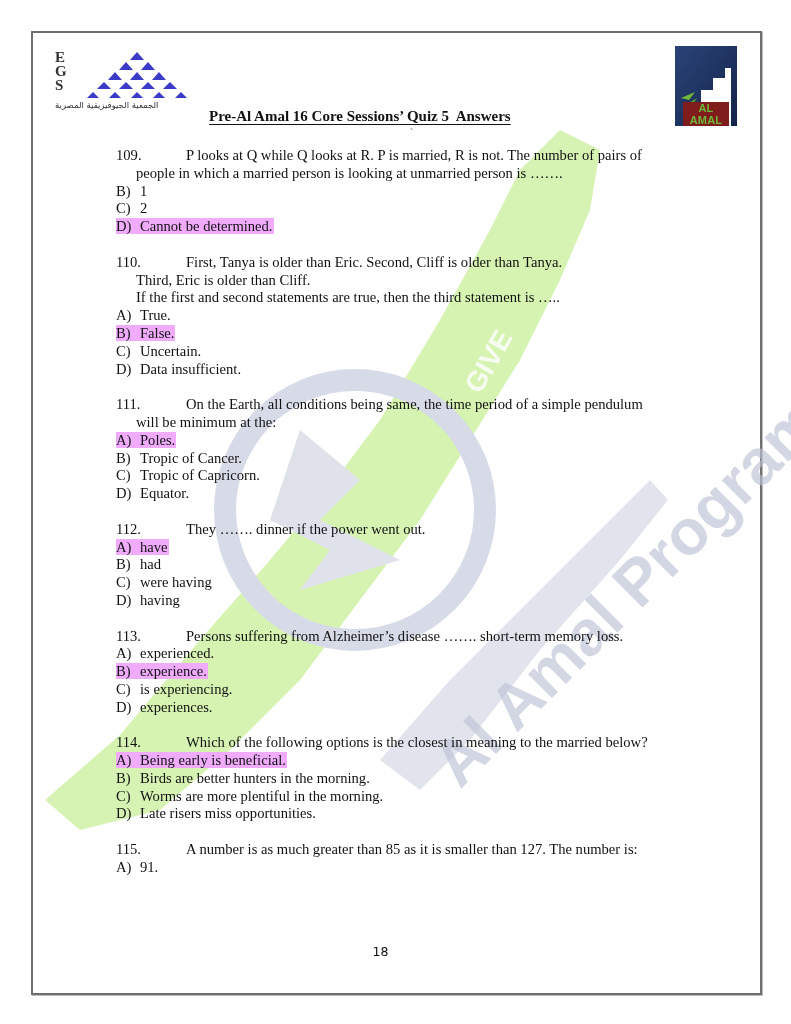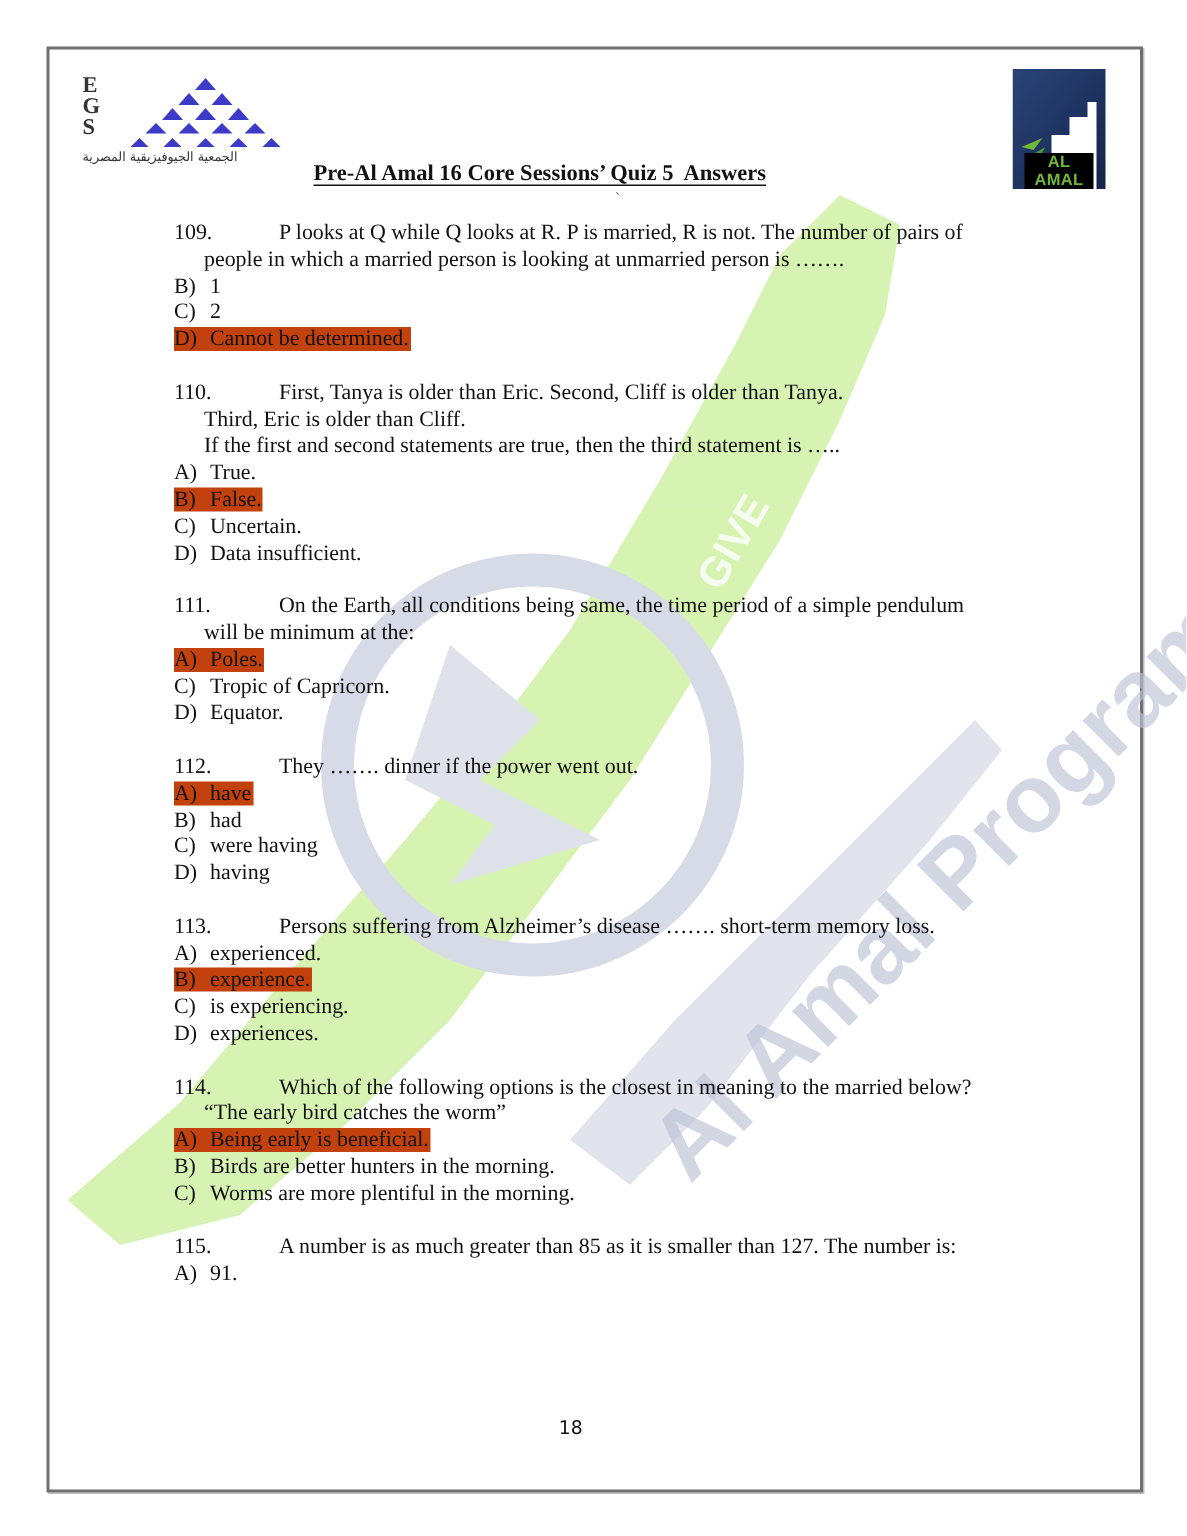--- a/index.html
+++ b/index.html
@@ -14,21 +14,21 @@
   .title { position:absolute; left:209px; top:108px; font-family:"Liberation Serif",serif; font-weight:bold; font-size:15px; text-decoration:underline; text-underline-offset:3px; white-space:pre; color:#111; }
   .tick { position:absolute; left:410px; top:127px; font-size:10px; color:#555; }
   .content { position:absolute; left:116px; top:147px; width:600px; font-size:14.6px; line-height:17.8px; }
   .q { margin:0 0 17.8px 0; }
   .q-head { display:flex; }
   .q-num { width:70px; flex:0 0 70px; }
   .q-text { white-space:pre-wrap; }
   .q-cont { padding-left:20px; }
   .opt { display:block; }
   .opt span.inner { padding:0 1px 0 0; }
-  .opt.correct span.inner { background:#c2410c; }
+  .opt.correct span.inner { background:#f0abfc; }
   .opt-letter { display:inline-block; width:24px; }
   .page-num { position:absolute; left:0; width:761px; top:944px; text-align:center; font-family:"DejaVu Sans","Liberation Sans",sans-serif; font-size:12.5px; color:#111; }
 </style>
 </head>
 <body>
 
 <div class="frame"></div>
 
 <svg class="watermark" viewBox="0 0 791 1024">
   <g opacity="0.55">
@@ -79,21 +79,21 @@
       <linearGradient id="g1" x1="0" y1="0" x2="1" y2="1">
         <stop offset="0" stop-color="#2a4478"></stop>
           <stop offset="1" stop-color="#14244a"></stop>
       </linearGradient>
     </defs>
     <rect x="0" y="0" width="62" height="80" fill="url(#g1)"></rect>
     <path d="M14 70 L14 56 L26 56 L26 44 L38 44 L38 32 L50 32 L50 22 L56 22 L56 80 L14 80 Z" fill="#ffffff"></path>
     <path d="M6 52 L20 46 L14 54 Z" fill="#6fb83a"></path>
     <path d="M8 60 L22 52 L16 62 Z" fill="#4e9a2a"></path>
   </svg>
-  <div class="alamal-label" style="background:#000000;width:46px;left:8px;bottom:0;">AL AMAL</div>
+  <div class="alamal-label" style="background:#7f1d1d;width:46px;left:8px;bottom:0;">AL AMAL</div>
 </div>
 
 <div class="title">Pre-Al Amal 16 Core Sessions’ Quiz 5  Answers</div>
 <div class="tick">`</div>
 
 <div class="content" id="qlist">
     <div class="q">
       <div class="q-head">
         <span class="q-num">109.</span>
         <span class="q-text">P looks at Q while Q looks at R. P is married, R is not. The number of pairs of</span>
@@ -115,20 +115,21 @@
       <div class="opt"><span class="inner"><span class="opt-letter">C)</span><span>Uncertain.</span></span></div>
       <div class="opt"><span class="inner"><span class="opt-letter">D)</span><span>Data insufficient.</span></span></div>
     </div>
     <div class="q">
       <div class="q-head">
         <span class="q-num">111.</span>
         <span class="q-text">On the Earth, all conditions being same, the time period of a simple pendulum</span>
       </div>
       <div class="q-cont">will be minimum at the:</div>
       <div class="opt correct"><span class="inner"><span class="opt-letter">A)</span><span>Poles.</span></span></div>
+      <div class="opt"><span class="inner"><span class="opt-letter">B)</span><span>Tropic of Cancer.</span></span></div>
       <div class="opt"><span class="inner"><span class="opt-letter">C)</span><span>Tropic of Capricorn.</span></span></div>
       <div class="opt"><span class="inner"><span class="opt-letter">D)</span><span>Equator.</span></span></div>
     </div>
     <div class="q">
       <div class="q-head">
         <span class="q-num">112.</span>
         <span class="q-text">They ……. dinner if the power went out.</span>
       </div>
       <div class="opt correct"><span class="inner"><span class="opt-letter">A)</span><span>have</span></span></div>
       <div class="opt"><span class="inner"><span class="opt-letter">B)</span><span>had</span></span></div>
@@ -143,24 +144,24 @@
       <div class="opt"><span class="inner"><span class="opt-letter">A)</span><span>experienced.</span></span></div>
       <div class="opt correct"><span class="inner"><span class="opt-letter">B)</span><span>experience.</span></span></div>
       <div class="opt"><span class="inner"><span class="opt-letter">C)</span><span>is experiencing.</span></span></div>
       <div class="opt"><span class="inner"><span class="opt-letter">D)</span><span>experiences.</span></span></div>
     </div>
     <div class="q">
       <div class="q-head">
         <span class="q-num">114.</span>
         <span class="q-text">Which of the following options is the closest in meaning to the married below?</span>
       </div>
-      <div class="q-cont">“The early bird catches the worm”</div>
       <div class="opt correct"><span class="inner"><span class="opt-letter">A)</span><span>Being early is beneficial.</span></span></div>
       <div class="opt"><span class="inner"><span class="opt-letter">B)</span><span>Birds are better hunters in the morning.</span></span></div>
       <div class="opt"><span class="inner"><span class="opt-letter">C)</span><span>Worms are more plentiful in the morning.</span></span></div>
+      <div class="opt"><span class="inner"><span class="opt-letter">D)</span><span>Late risers miss opportunities.</span></span></div>
     </div>
     <div class="q">
       <div class="q-head">
         <span class="q-num">115.</span>
         <span class="q-text">A number is as much greater than 85 as it is smaller than 127. The number is:</span>
       </div>
       <div class="opt"><span class="inner"><span class="opt-letter">A)</span><span>91.</span></span></div>
     </div>
   </div>
 

